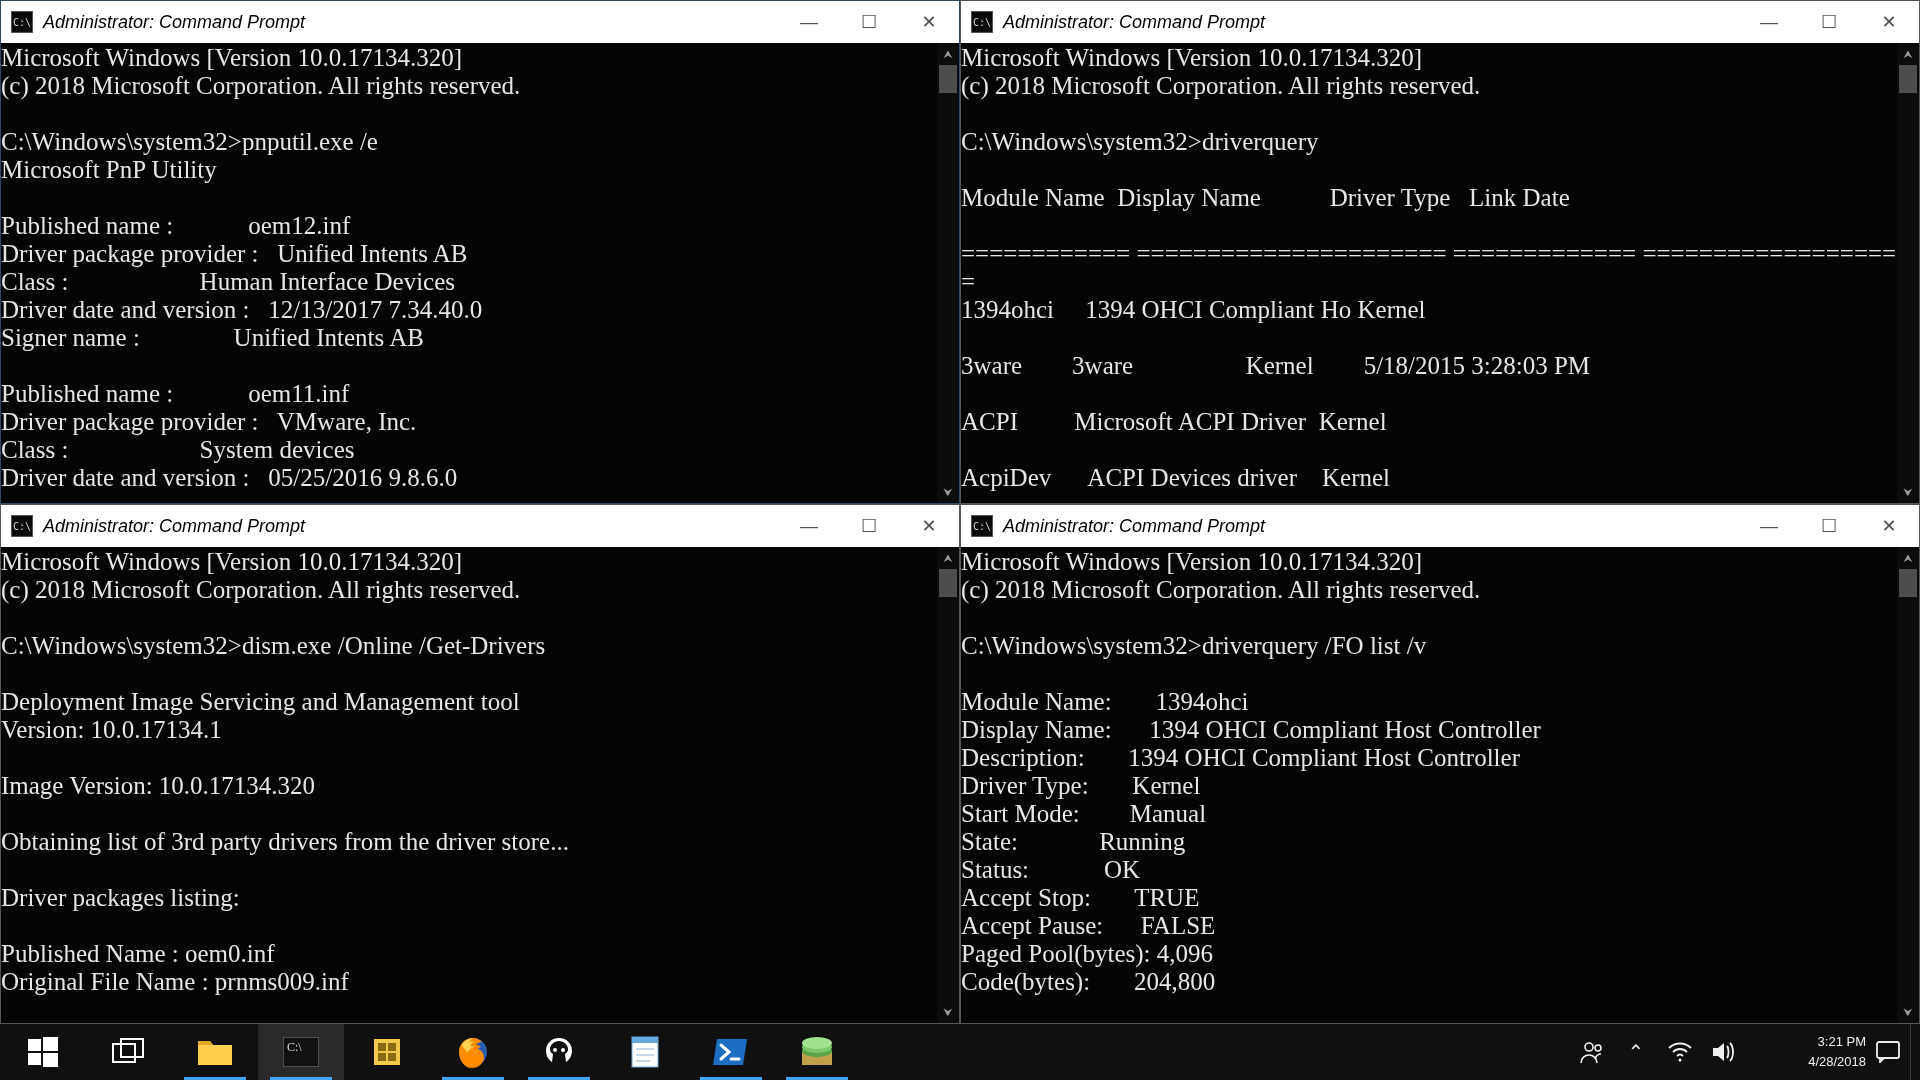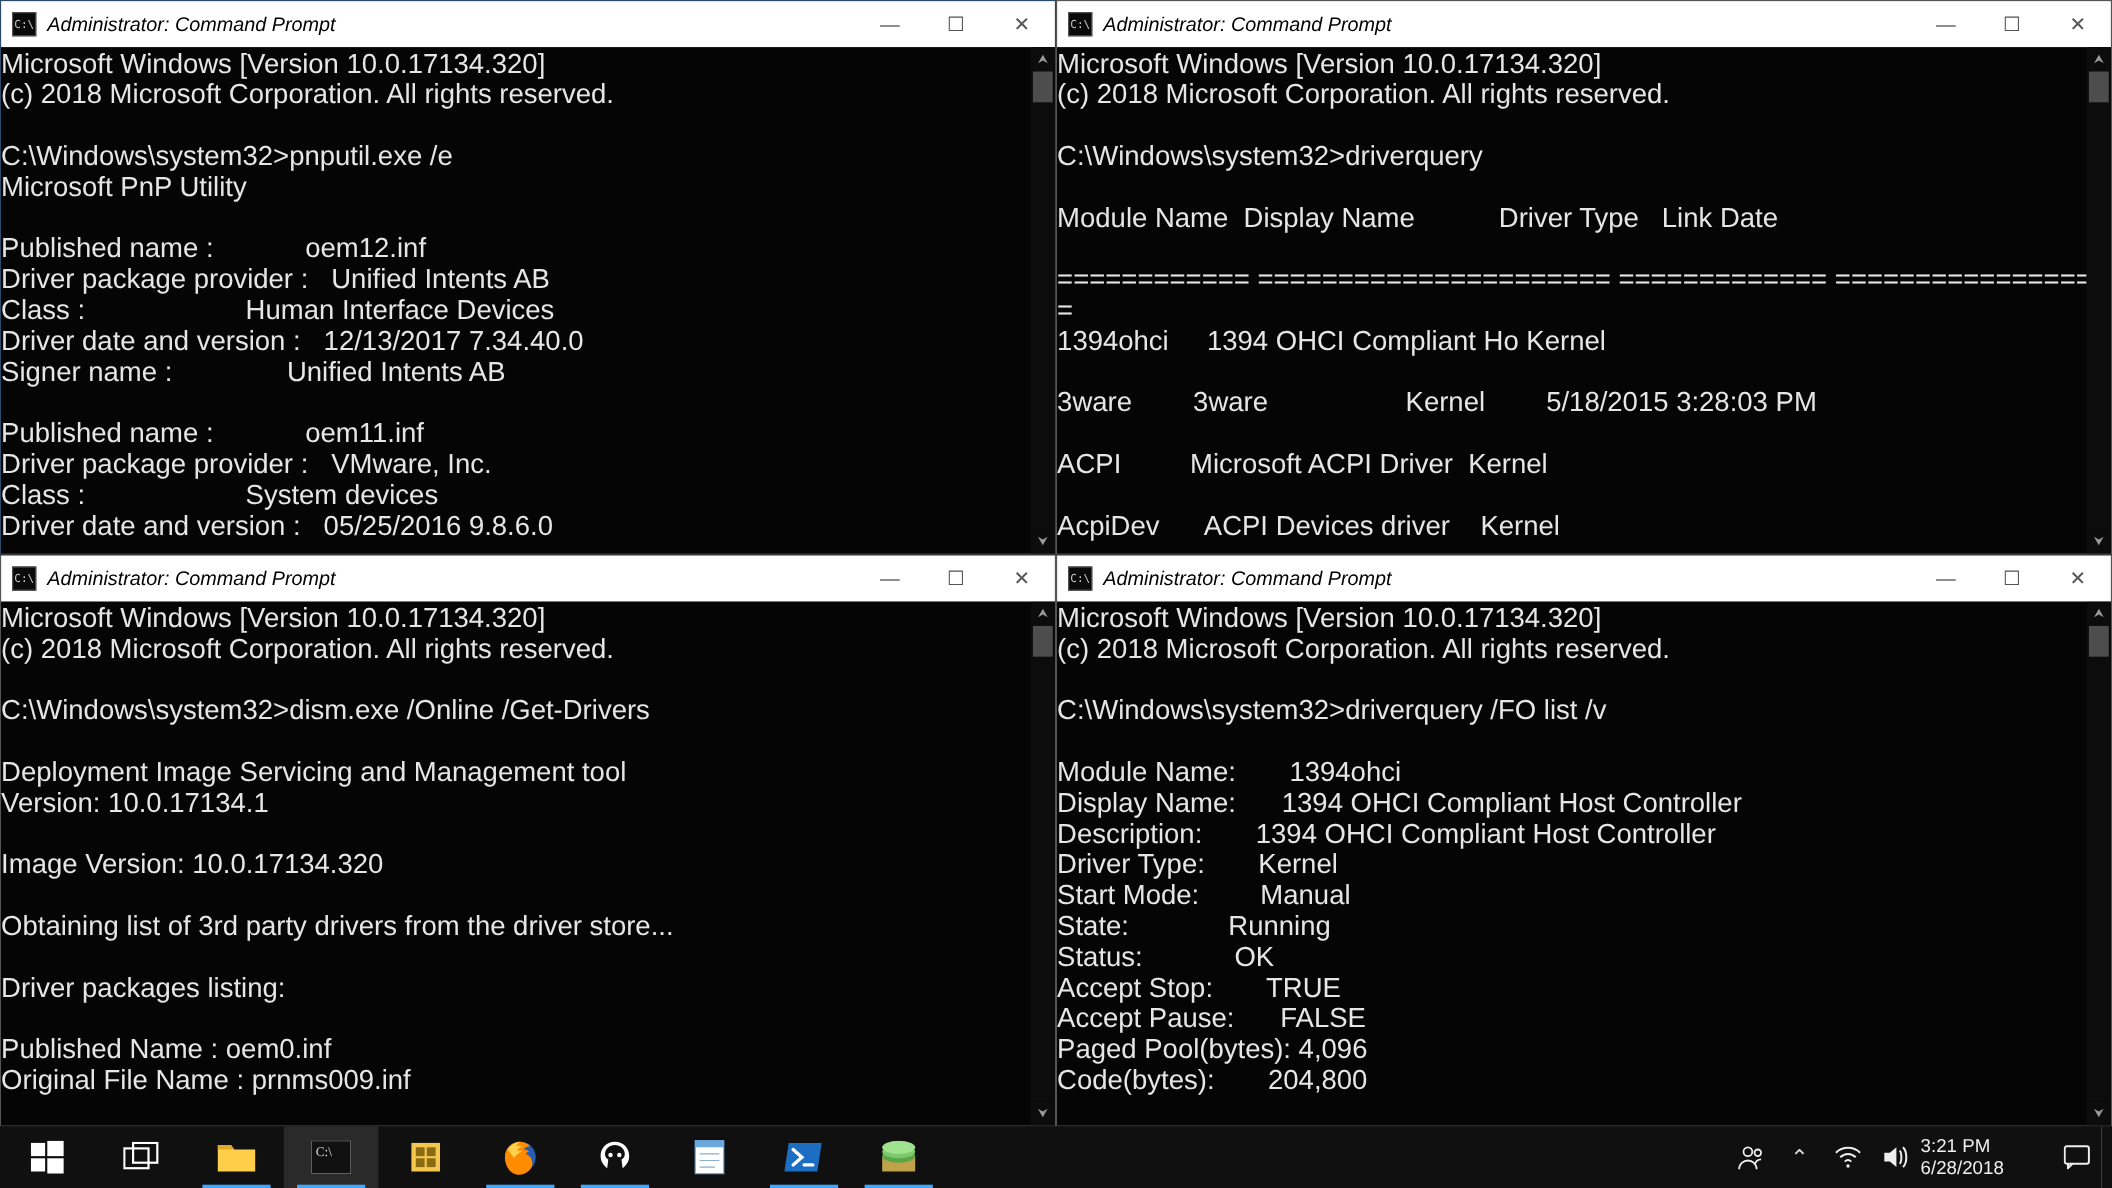--- a/index.html
+++ b/index.html
@@ -45,21 +45,21 @@
   .console-wrap {
     flex: 1;
     display: flex;
     background: #050505;
     overflow: hidden;
   }
   .console {
     flex: 1;
     padding: 1px 0 0 0;
     color: #e6e6e6;
-    font-family: Liberation Sans, sans-serif;
+    font-family: Liberation Serif, serif;
     font-size: 25px;
     line-height: 28px;
     white-space: pre;
     overflow: hidden;
   }
   .scrollbar {
     width: 22px;
     background: #0c0c0c;
     display:flex; flex-direction:column;
   }
@@ -83,21 +83,21 @@
   .tb-btn {
     width: 86px; height:100%;
     display:flex; align-items:center; justify-content:center;
     position:relative;
   }
   .tb-btn.active::after{
     content:""; position:absolute; bottom:0; left:12px; right:12px; height:3px; background:#3ea6ff;
   }
   .tb-icon { width:36px; height:36px; display:flex;align-items:center;justify-content:center;}
   .tray-btn { width:44px; height:100%; display:flex; align-items:center; justify-content:center; color:#ddd; font-size:20px;}
-  .clock { width:120px; text-align:left; font-size:17px; line-height:20px; color:#eee;}
+  .clock { width:120px; text-align:right; font-size:13px; line-height:20px; color:#eee;}
   .show-desktop { width:10px; height:100%; border-left:1px solid #3a3a3a;}
   svg { display:block; }
 </style>
 </head>
 <body>
 
 <div id="w0" class="cmd-window" style="left:0;top:0;width:960px;height:504px;">
   <div class="titlebar">
     <div class="titlebar-icon">C:\</div>
     <div class="titlebar-title">Administrator: Command Prompt</div>
@@ -363,21 +363,21 @@
     <div class="tray-btn">
       <span>
         <svg width="24" height="22" viewBox="0 0 24 22" fill="#eee">
             <path d="M1 7h5l6-5v18l-6-5H1z"></path>
             <path d="M15 5c2 2 2 10 0 12M18 2c4 4 4 14 0 18" fill="none" stroke="#eee" stroke-width="1.8"></path>
           </svg>
       </span>
     </div>
     <div class="clock">
       <div>3:21 PM</div>
-      <div>6/28/2018</div>
+      <div>4/28/2018</div>
     </div>
     <div class="tray-btn">
       <span>
         <svg width="24" height="22" viewBox="0 0 24 22" fill="none" stroke="#eee" stroke-width="1.8">
             <rect x="1" y="1" width="22" height="16" rx="2"></rect>
             <path d="M8 17l-4 4v-4"></path>
           </svg>
       </span>
     </div>
     <div class="show-desktop"></div>

